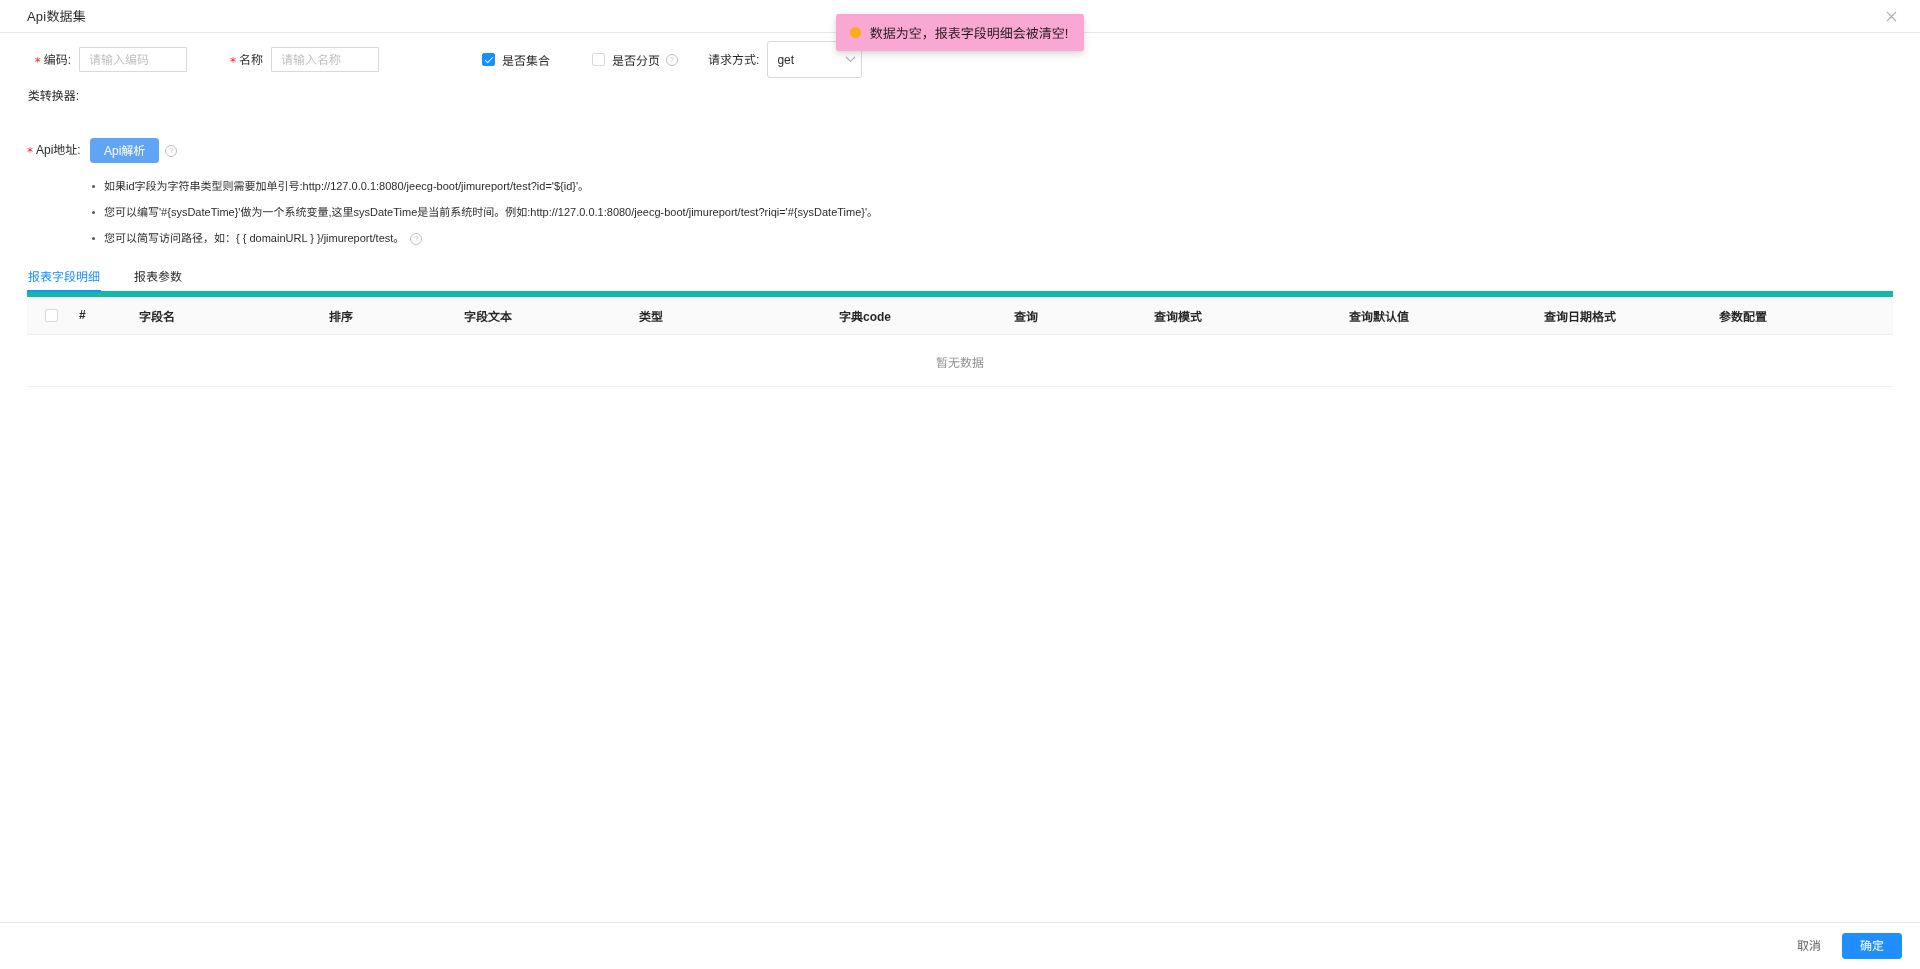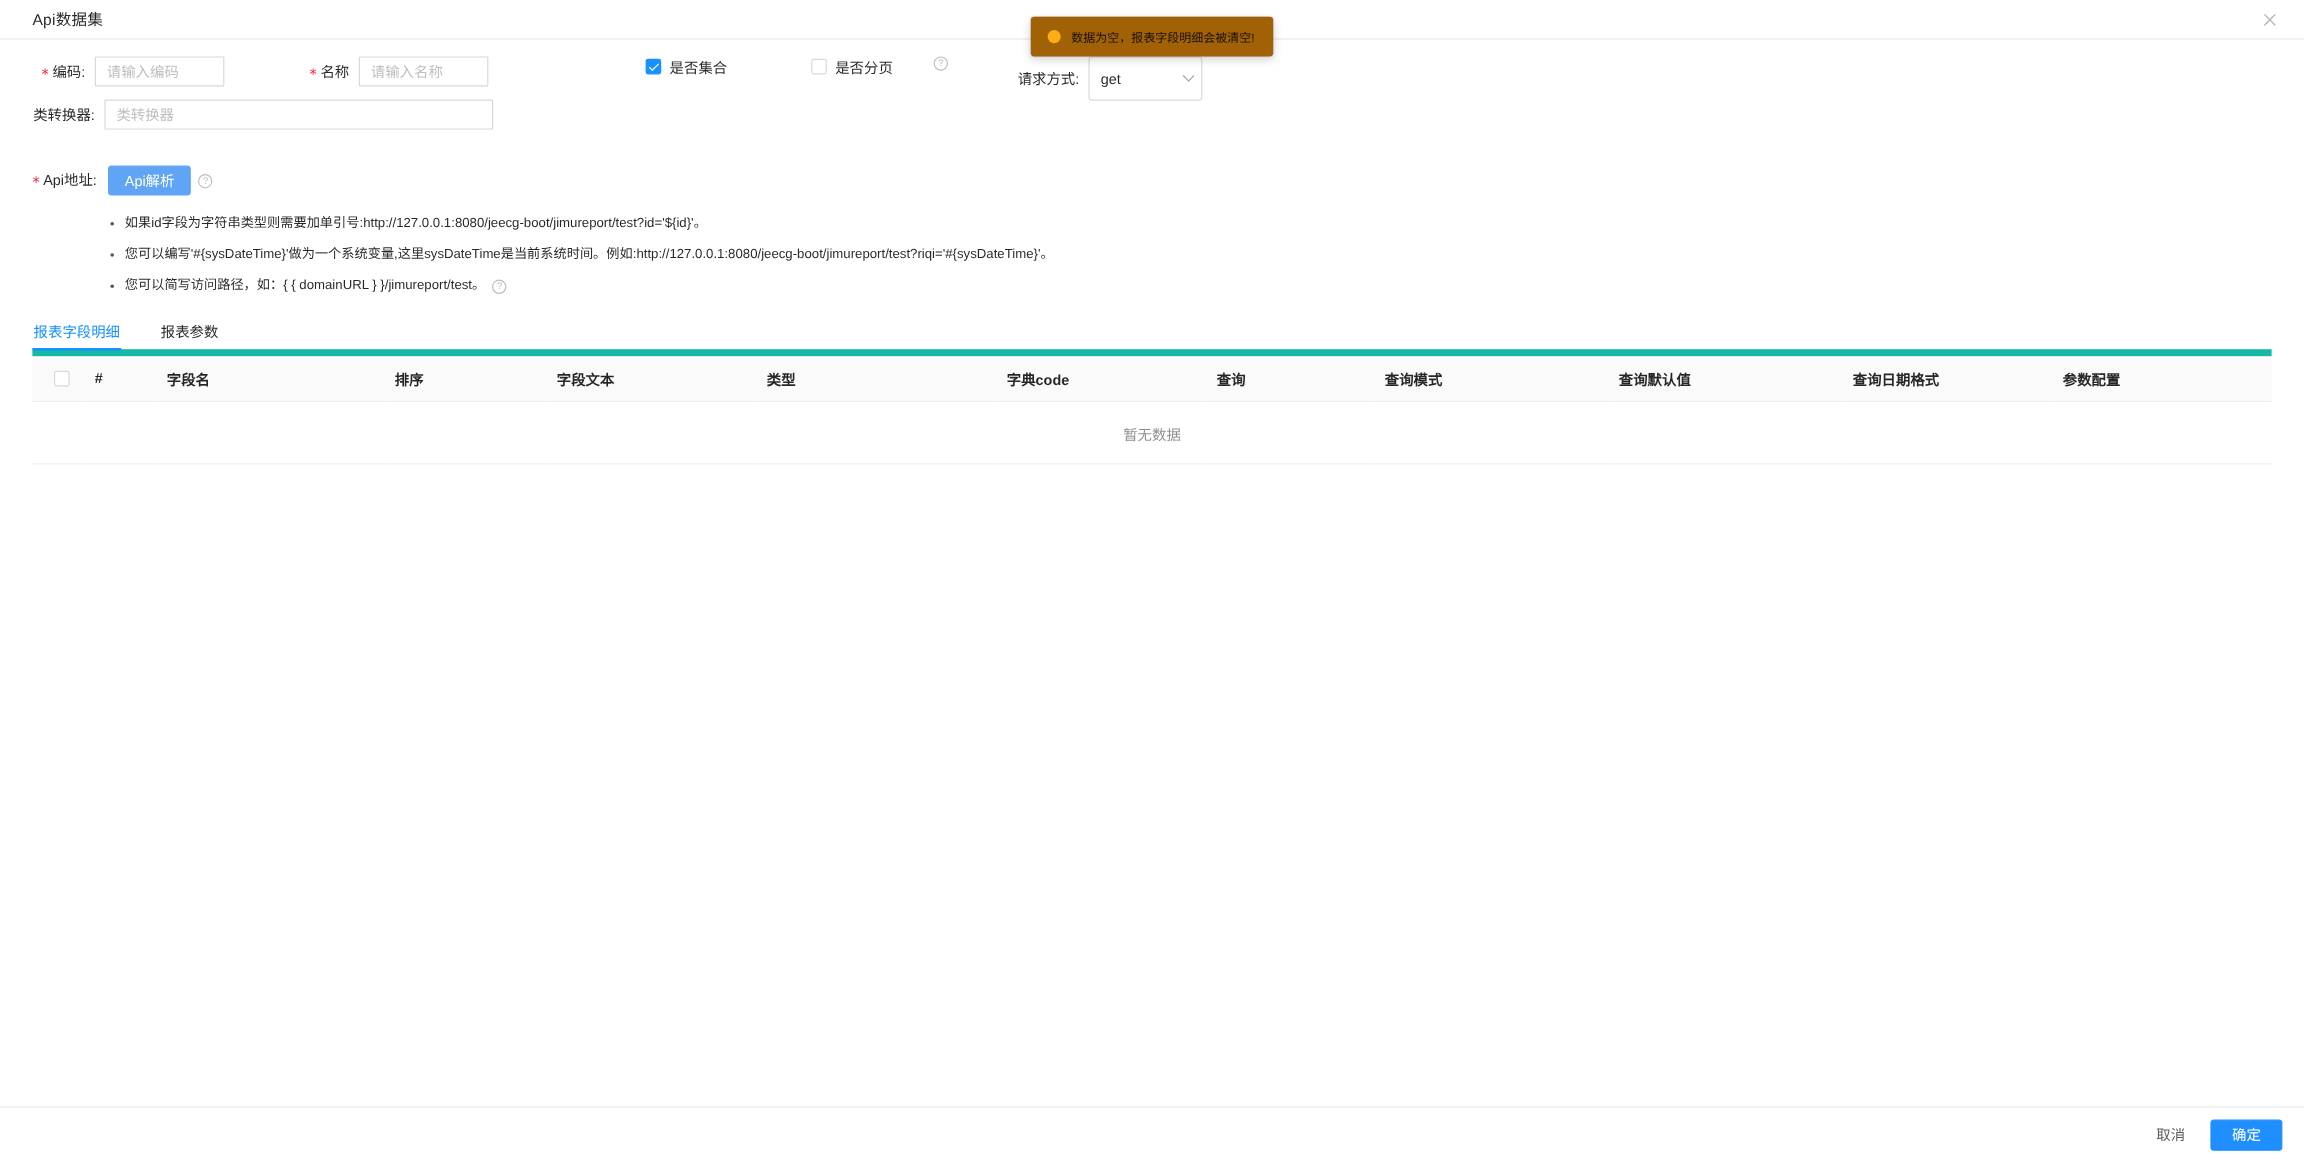--- a/index.html
+++ b/index.html
@@ -63,28 +63,28 @@
     position: absolute;
     top: 14px;
     left: 0;
     right: 0;
     display: flex;
     justify-content: center;
     pointer-events: none;
     z-index: 50;
   }
   .toast {
-    background: #a16207;
+    background: #f9a8d4;
     border-radius: 3px;
     box-shadow: 0 3px 7px rgba(0,0,0,.16), 0 0 1px rgba(0,0,0,.10);
     padding: 9px 16px 9px 14px;
     display: flex;
     align-items: center;
     gap: 9px;
-    font-size: 10px;
+    font-size: 13px;
     color: #000000d9;
     white-space: nowrap;
     pointer-events: auto;
   }
   .toast-icon {
     width: 11px;
     height: 11px;
     border-radius: 50%;
     background: #faad14;
     flex: 0 0 11px;
@@ -94,24 +94,23 @@
   
   .modal-body {
     flex: 1 1 auto;
     padding: 14px 27px 0 27px;
     overflow: hidden;
   }
 
   
   .form-row {
     display: flex;
-    align-items: flex-start;
+    align-items: center;
     margin-bottom: 11px;
     height: 25px;
-    gap: 28px;
   }
   .field {
     display: flex;
     align-items: center;
   }
   .label {
     font-size: 12px;
     color: #000000d9;
     text-align: right;
     white-space: nowrap;
@@ -454,21 +453,20 @@
         <div class="select">
           <div class="select-inner">get</div>
           <span class="select-arrow"></span>
         </div>
       </div>
     </div>
 
     <div class="form-row">
       <div class="field">
         <span class="label lbl-conv">类转换器:</span>
-        <input class="input" id="conv-input" type="text" value="" placeholder="类转换器" style="">
       </div>
     </div>
 
     <div class="api-row">
       <span class="label lbl-api req">Api地址:</span>
       <div class="api-parse-wrap">
         <button class="btn btn-primary">Api解析</button>
         <span class="help-icon">?</span>
       </div>
     </div>

